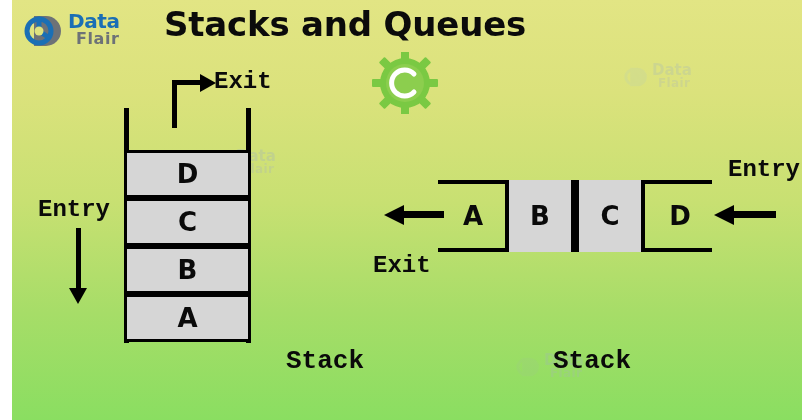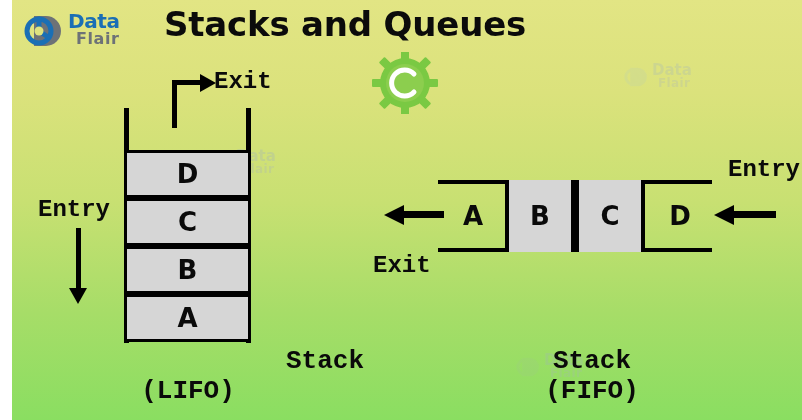--- a/index.html
+++ b/index.html
@@ -393,34 +393,32 @@
   <div id="stack-exit-riser"></div>
   <div id="stack-exit-horiz"></div>
   <div id="stack-exit-head"></div>
   <div class="lbl" id="stack-exit-label">Exit</div>
 
   <div class="lbl" id="stack-entry-label">Entry</div>
   <div id="stack-entry-shaft"></div>
   <div id="stack-entry-head"></div>
 
   <div class="lbl" id="stack-caption-1">Stack</div>
-  <div class="lbl" id="stack-caption-2">(LIFO)</div>
 
   <div id="queue-line-top"></div>
   <div id="queue-line-bottom"></div>
 
   <div class="queue-cell open" id="queue-cell-a">A</div>
   <div class="queue-cell filled" id="queue-cell-b">B</div>
   <div class="queue-cell filled" id="queue-cell-c">C</div>
   <div class="queue-cell open" id="queue-cell-d">D</div>
 
   <div id="queue-exit-shaft"></div>
   <div id="queue-exit-head"></div>
   <div class="lbl" id="queue-exit-label">Exit</div>
 
   <div id="queue-entry-shaft"></div>
   <div id="queue-entry-head"></div>
   <div class="lbl" id="queue-entry-label">Entry</div>
 
   <div class="lbl" id="queue-caption-1">Stack</div>
-  <div class="lbl" id="queue-caption-2">(FIFO)</div>
 
 </div>
 
 </body></html>

